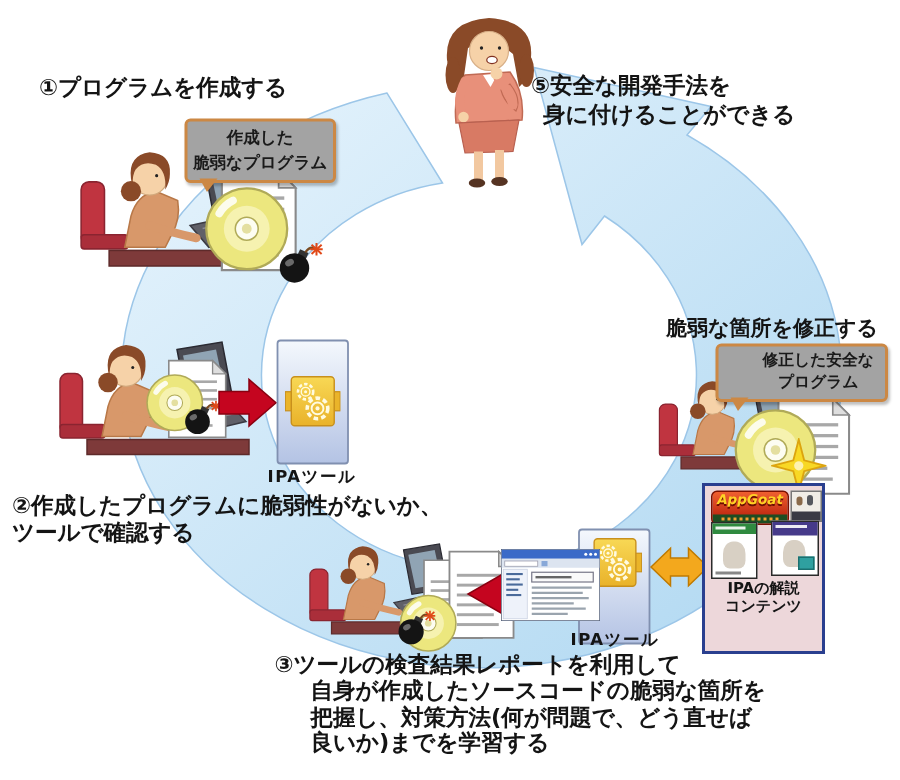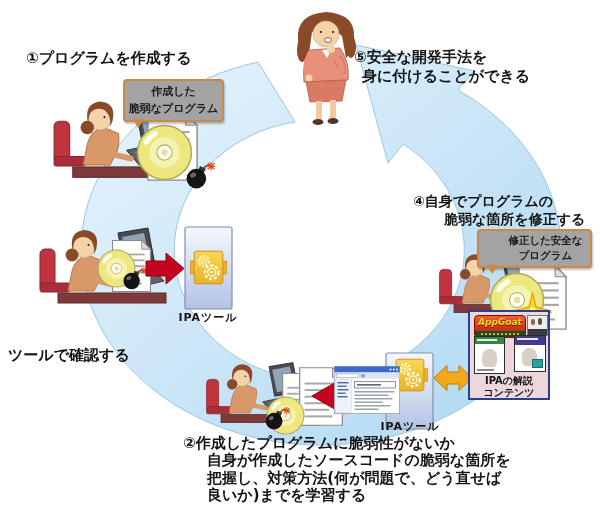--- a/index.html
+++ b/index.html
@@ -18,21 +18,21 @@
     padding:2px 2px 3px 2px;
   }
   .bubble .tail{
     position:absolute;left:8px;bottom:-8px;width:0;height:0;
     border-left:5px solid transparent;border-right:7px solid transparent;border-top:9px solid #cc8844;
   }
   #bubble-created{left:123px;top:79px;width:93px;font-size:11px;line-height:17px;}
   #bubble-fixed{left:477px;top:229px;width:85px;font-size:10.5px;line-height:15px;padding-left:24px;}
   
   #appgoat{
-    position:absolute;z-index:4;left:468px;top:310px;width:82px;height:90px;
+    position:absolute;z-index:4;left:468px;top:322px;width:82px;height:114px;
     background:#edd7da;border:2px solid #2a3f8f;box-sizing:border-box;
   }
   #ag-logo{
     position:absolute;left:4px;top:3px;width:50px;height:21px;border:1px solid #7a1000;border-radius:4px;
     background:linear-gradient(#f06030,#b01808);overflow:hidden;
   }
   #ag-logo .ag-text{
     display:block;font-size:9px;font-style:italic;font-weight:bold;color:#ffd425;
     text-align:center;line-height:12px;text-shadow:0 1px 0 #6a1000;
   }
@@ -238,28 +238,28 @@
     <use href="#sym-person-desk" x="438" y="247" width="104" height="76"></use>
     <use href="#sym-paper" x="517" y="264" width="51" height="67"></use>
     <use href="#sym-cd" x="489" y="272" width="56" height="56"></use>
     <use href="#sym-sparkle" x="514" y="292" width="37" height="37"></use>
 
     <use href="#sym-woman-standing" x="272" y="6" width="112" height="122"></use>
   </svg>
 
   <div class="txt fs15" style="left:26px;top:50px;">①プログラムを作成する</div>
 
+  <div class="txt fs15" style="left:8px;top:329px;">②作成したプログラムに脆弱性がないか、</div>
   <div class="txt fs15" style="left:8px;top:347px;">ツールで確認する</div>
 
-  <div class="txt fs15" style="left:183px;top:435px;">②作成したプログラムに脆弱性がないか</div>
+  <div class="txt fs15" style="left:183px;top:435px;">③ツールの検査結果レポートを利用して</div>
   <div class="txt fs15" style="left:207px;top:452px;">自身が作成したソースコードの脆弱な箇所を</div>
   <div class="txt fs15" style="left:207px;top:470px;">把握し、対策方法(何が問題で、どう直せば</div>
   <div class="txt fs15" style="left:207px;top:487px;text-align:right;">良いか)までを学習する</div>
 
-  <div class="txt fs14" style="left:413px;top:193px;">④自身でプログラムの</div>
   <div class="txt fs14" style="left:444px;top:211px;">脆弱な箇所を修正する</div>
 
   <div class="txt fs15" style="left:354px;top:49px;">⑤安全な開発手法を</div>
   <div class="txt fs15" style="left:362px;top:68px;">身に付けることができる</div>
 
   <div class="txt lbl" style="left:176px;top:312px;width:64px;">IPAツール</div>
   <div class="txt lbl" style="left:380px;top:421px;width:60px;">IPAツール</div>
 
   <div class="bubble" id="bubble-created">
     <div>作成した</div>

